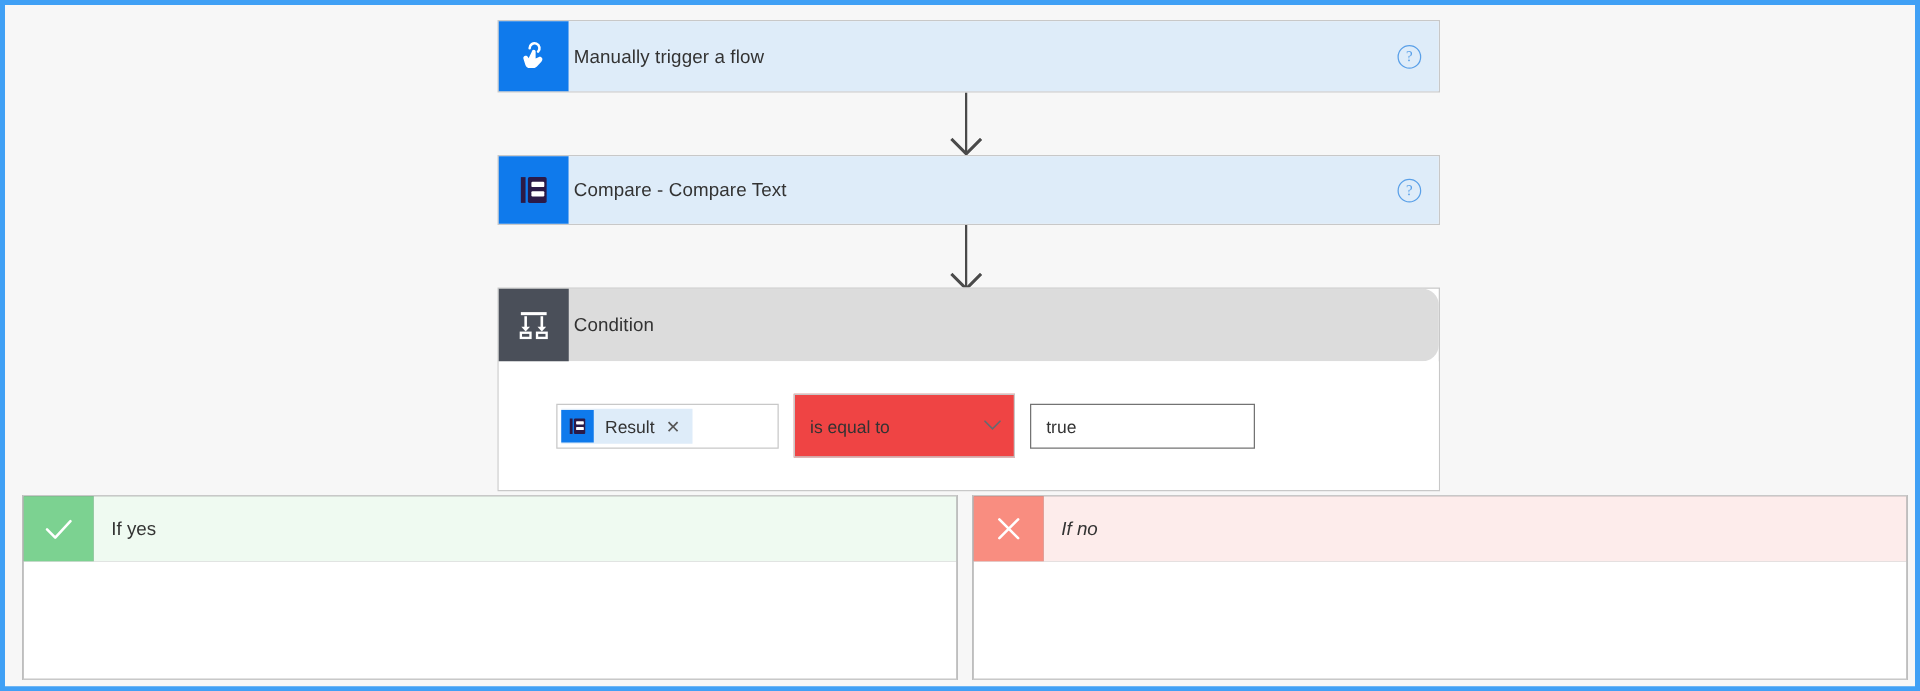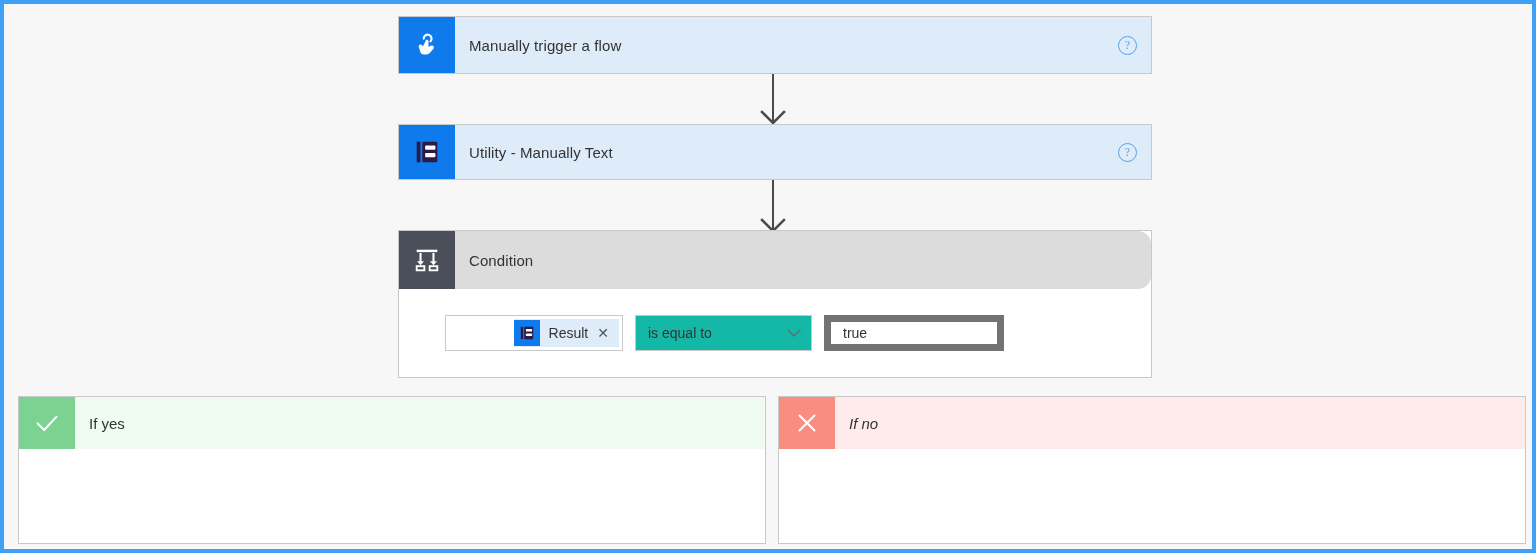--- a/index.html
+++ b/index.html
@@ -34,21 +34,21 @@
     min-width: 56px;
     display: flex;
     align-items: center;
     justify-content: center;
   }
 
   .card-head {
     flex: 1;
     display: flex;
     align-items: center;
-    padding-left: 14px;
+    padding-left: 4px;
     padding-right: 14px;
     gap: 24px;
   }
 
   .card-title {
     font-size: 15px;
     color: #333333;
     letter-spacing: .1px;
     flex: 1;
   }
@@ -99,21 +99,20 @@
 
   
   .token-field {
     width: 178px;
     height: 36px;
     border: 1px solid #c8c8c8;
     background: #ffffff;
     display: flex;
     align-items: center;
     padding: 3px;
-    justify-content: flex-end;
   }
   .token-chip {
     display: flex;
     align-items: center;
     background: #deecf9;
     height: 28px;
     padding-right: 10px;
   }
   .token-chip-icon {
     width: 26px;
@@ -131,34 +130,34 @@
   }
   .token-chip-x {
     font-size: 14px;
     color: #555555;
     line-height: 1;
     cursor: pointer;
   }
 
   .cond-select {
     width: 177px;
-    height: 36px;
-    border: 1px solid #c8c8c8;
-    background: #14b8a6;
+    height: 51px;
+    border: 1px solid #c8c8c8;
+    background: #ef4444;
     display: flex;
     align-items: center;
     padding: 0 10px 0 12px;
     cursor: pointer;
   }
   .cond-select-label { flex: 1; font-size: 14px; color: #333333; }
 
   .cond-input {
     width: 180px;
     height: 36px;
-    border: 7px solid #737373;
+    border: 1px solid #737373;
     background: #ffffff;
     font-size: 14px;
     color: #333333;
     padding: 0 12px;
     font-family: "Liberation Sans", sans-serif;
   }
 
   
   .branch {
     position: absolute;
@@ -234,21 +233,21 @@
   <div class="card blue" style="left:394px; top:120px; width:754px; height:56px;">
     <div class="card-icon">
       <svg width="30" height="30" viewBox="0 0 32 32" aria-hidden="true">
         <rect x="5" y="5" width="4" height="22" fill="#2b1a47"></rect>
         <rect x="11" y="5" width="16" height="22" rx="1.5" fill="#2b1a47"></rect>
         <rect x="14" y="9" width="11" height="4.5" rx="1" fill="#ffffff"></rect>
         <rect x="14" y="17" width="11" height="4.5" rx="1" fill="#ffffff"></rect>
       </svg>
     </div>
     <div class="card-head">
-      <span class="card-title">Utility - Manually Text</span>
+      <span class="card-title">Compare - Compare Text</span>
       <span class="help-icon">?</span>
     </div>
   </div>
 
   <div class="connector" style="top:176px;">
     <svg width="2" height="50" viewBox="0 0 2 50" style="position:absolute;left:0;top:0;">
       <line x1="1" y1="0" x2="1" y2="50" stroke="#4a4a4a" stroke-width="2"></line>
     </svg>
     <svg width="26" height="16" viewBox="0 0 26 16" style="position:absolute;left:-12px;top:38px;">
       <path d="M2 2 L13 13 L24 2" fill="none" stroke="#4a4a4a" stroke-width="2.5" stroke-linecap="square"></path>

